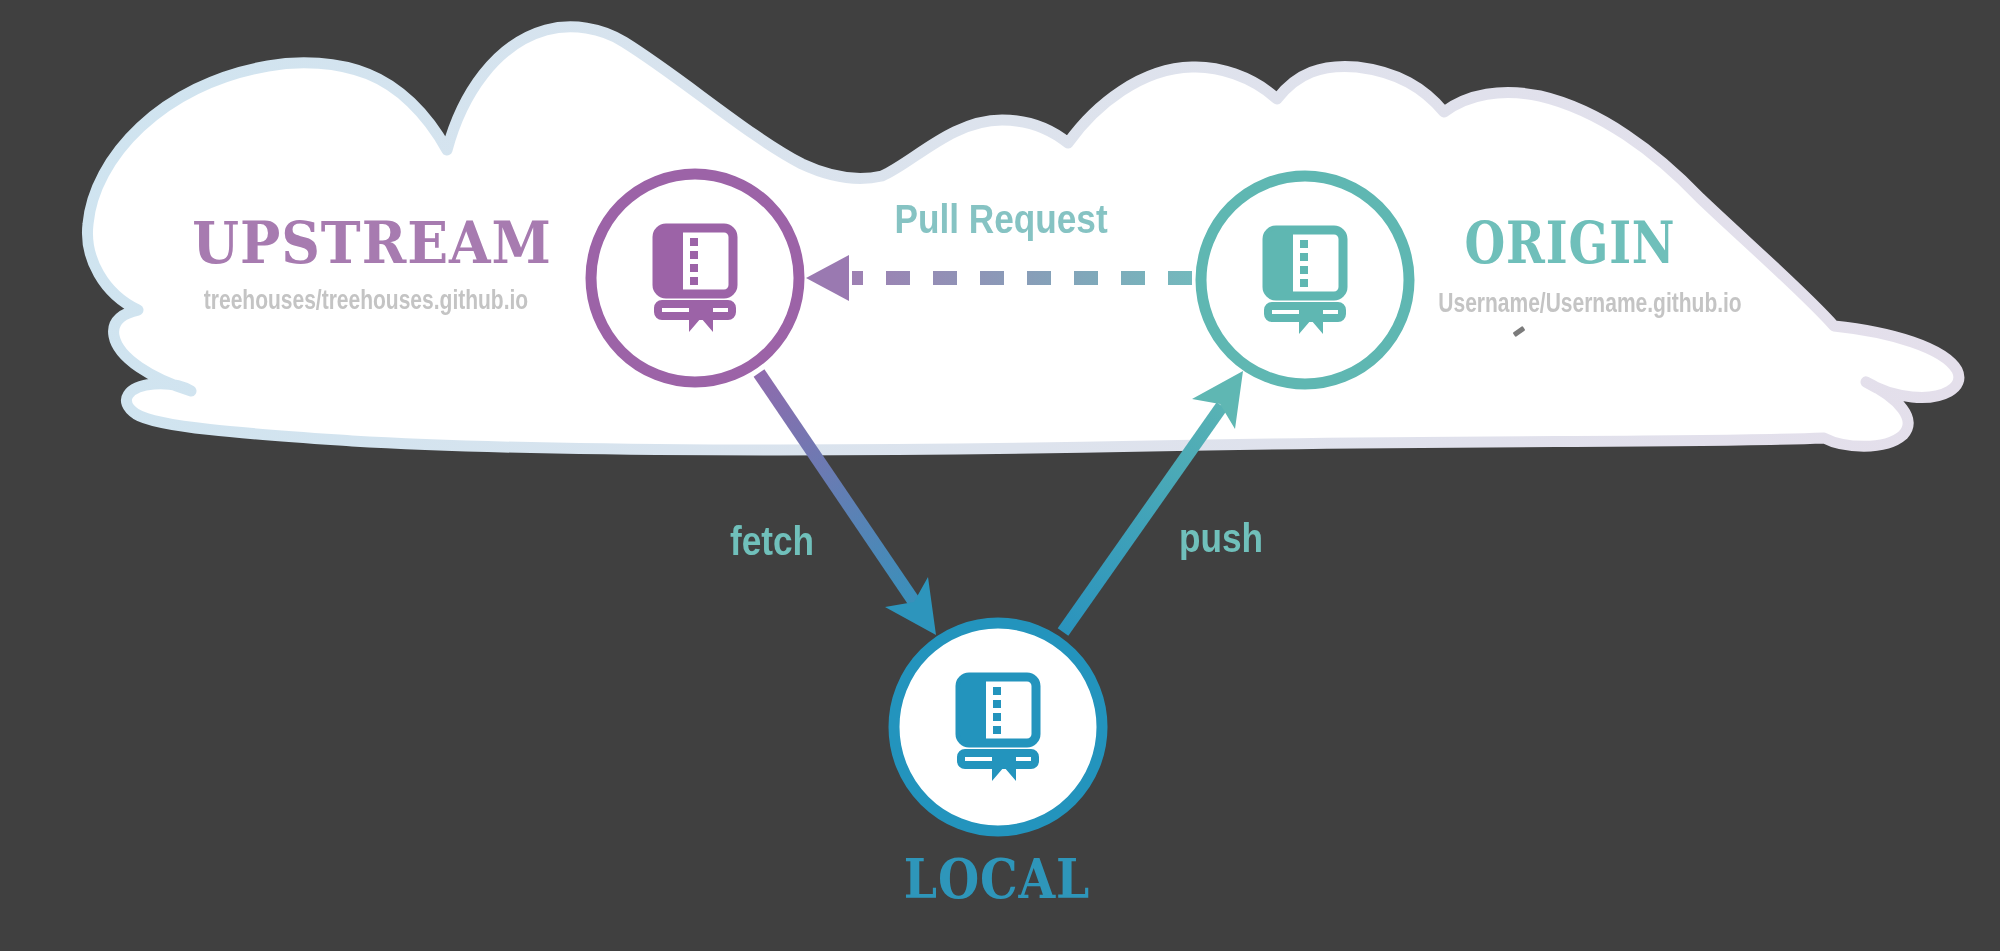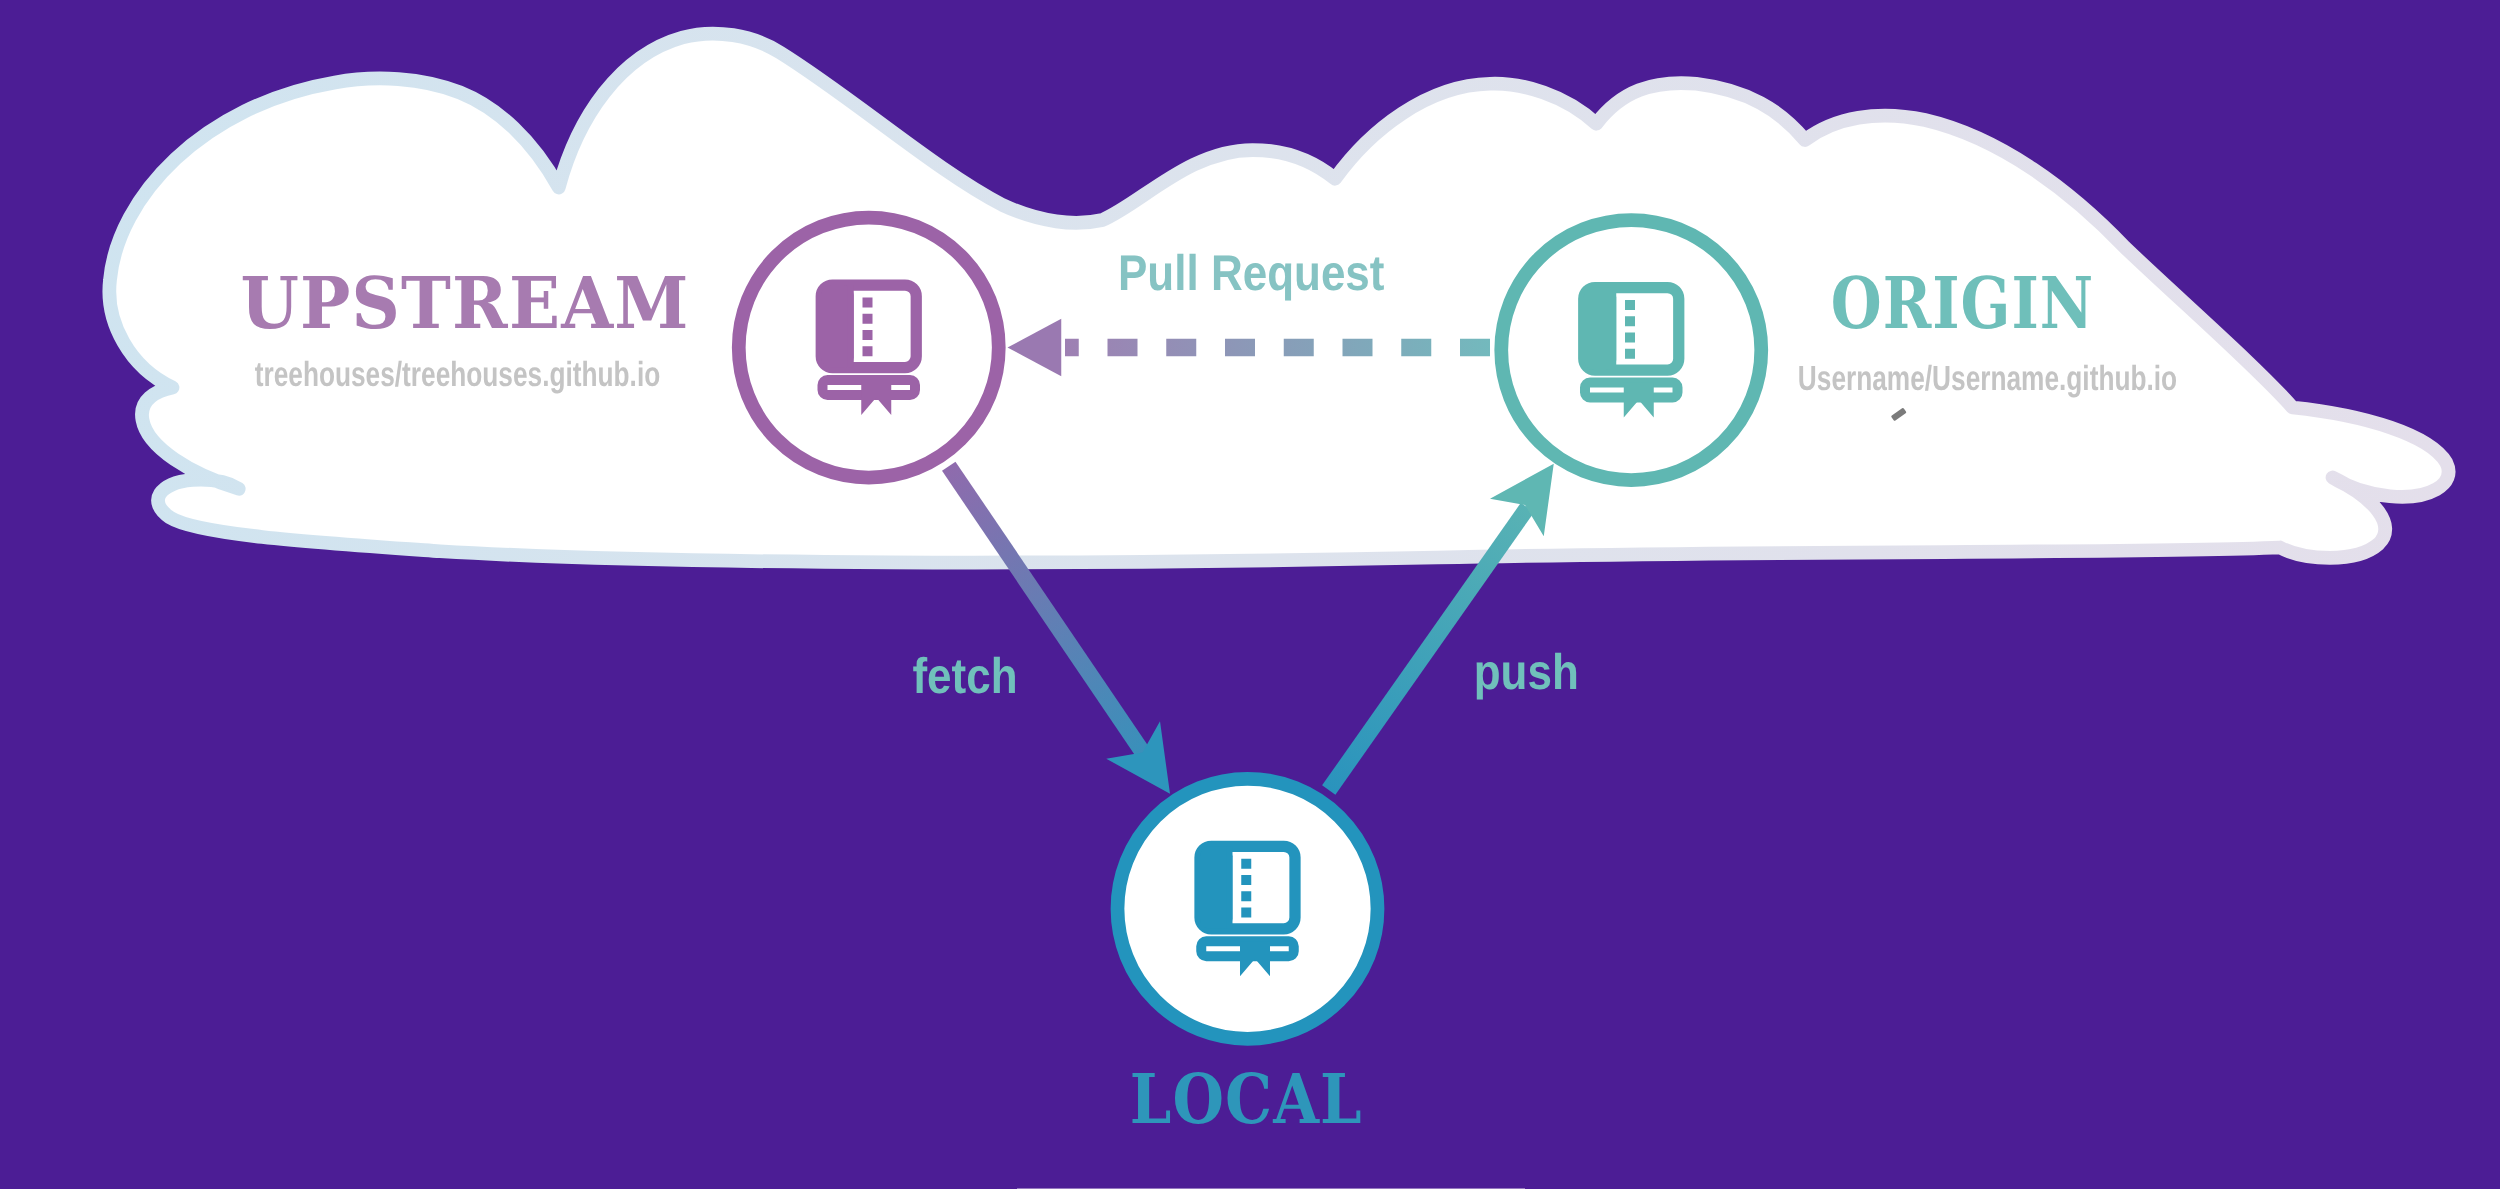--- a/index.html
+++ b/index.html
@@ -1,17 +1,17 @@
 <!DOCTYPE html>
 <html><head>
 <meta charset="utf-8">
 <style>
   html,body{margin:0;padding:0;background:#ffffff;}
   .stage{
-    position:relative;width:2000px;height:951px;background:#4c1d95;overflow:hidden;
+    position:relative;width:2000px;height:951px;background:#404040;overflow:hidden;
     font-family:"Liberation Sans", sans-serif;
   }
   .stage svg{position:absolute;left:0;top:0;}
   .lbl{position:absolute;white-space:nowrap;line-height:1;}
   .node-title{
     font-family:"DejaVu Serif", serif;font-weight:bold;letter-spacing:1px;
   }
   .upstream-title{left:372px;top:214px;font-size:57px;color:#a77bb0;transform:translateX(-50%) scaleX(0.94);}
   .origin-title{left:1570px;top:214px;font-size:57px;color:#6fbfba;transform:translateX(-50%) scaleX(0.82);}
   .local-title{left:997px;top:851px;font-size:55px;color:#2e96ba;transform:translateX(-50%) scaleX(0.86);}

